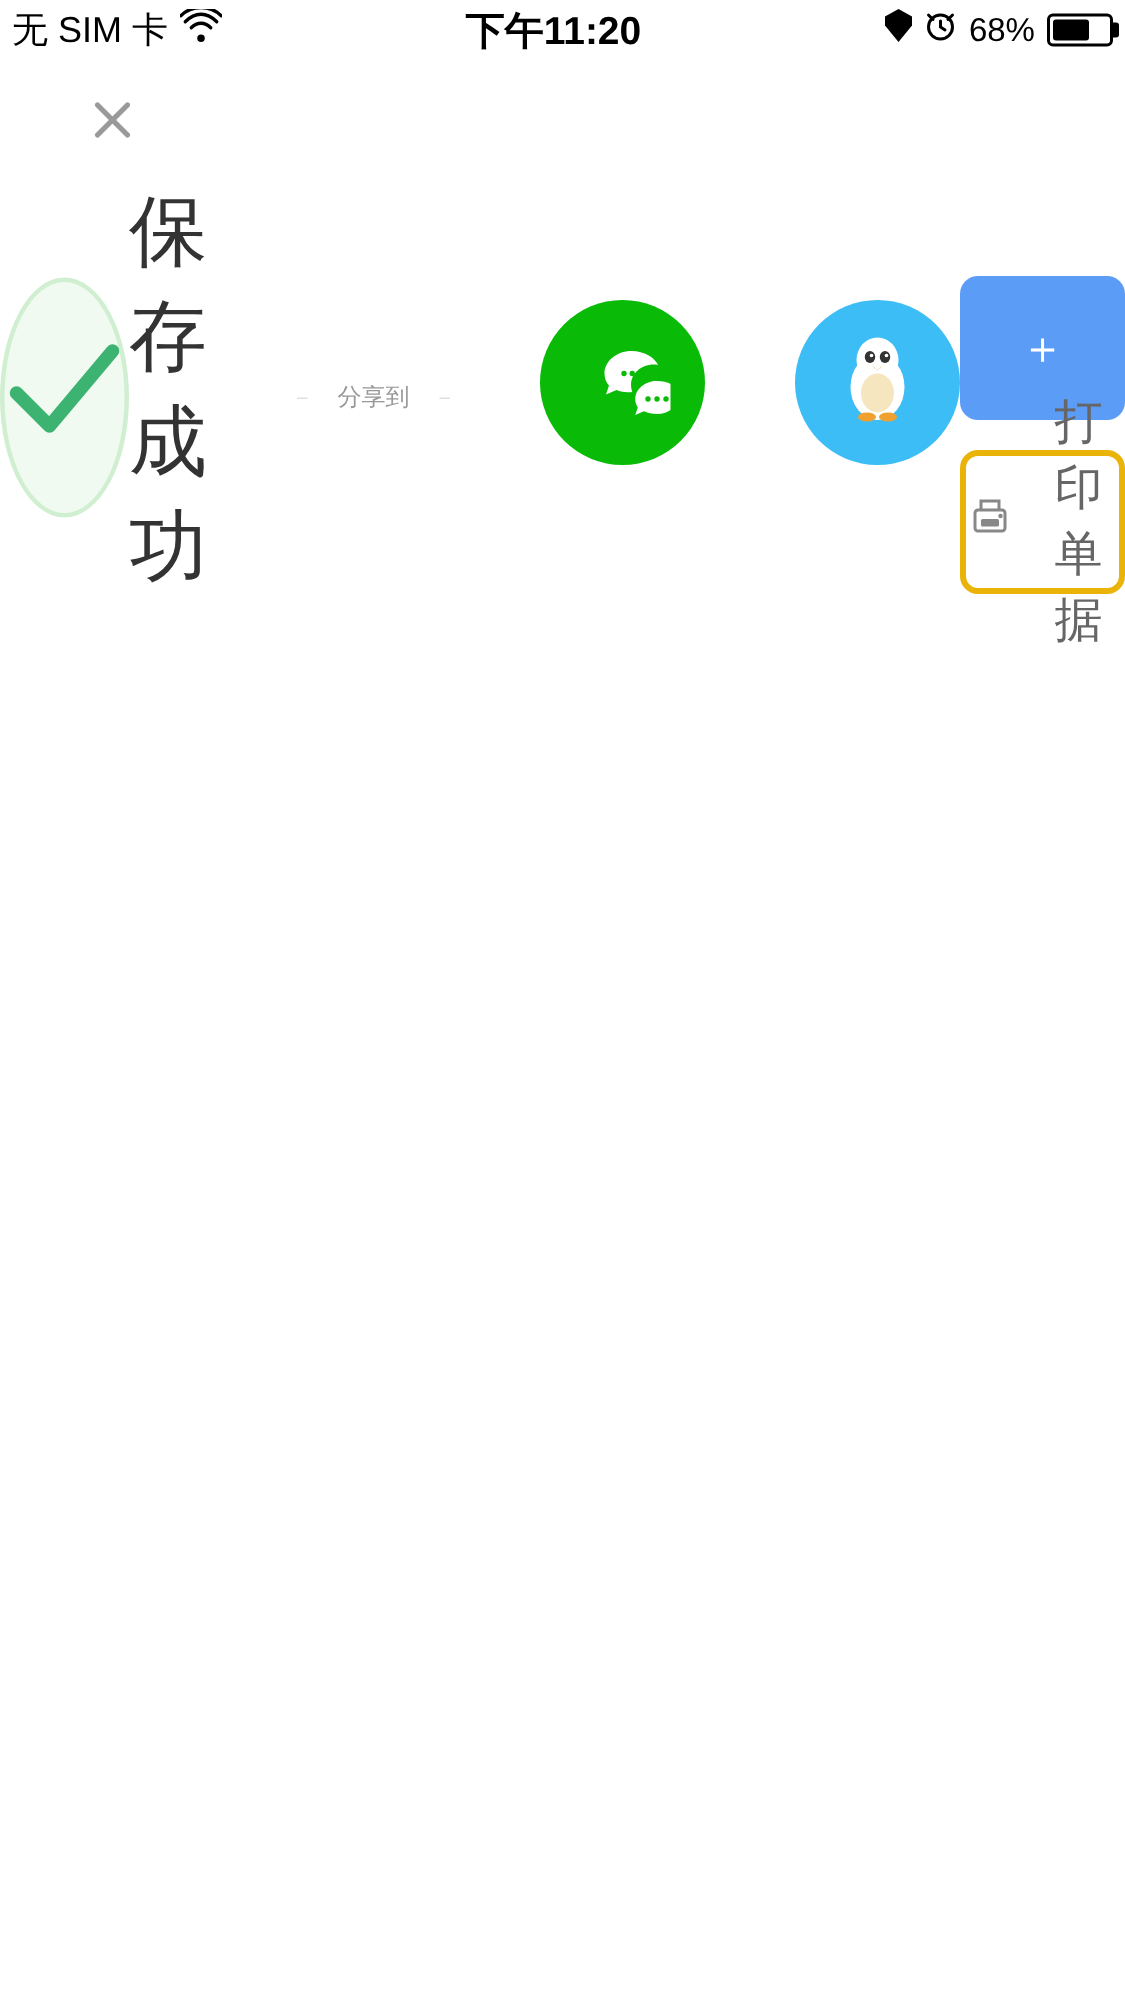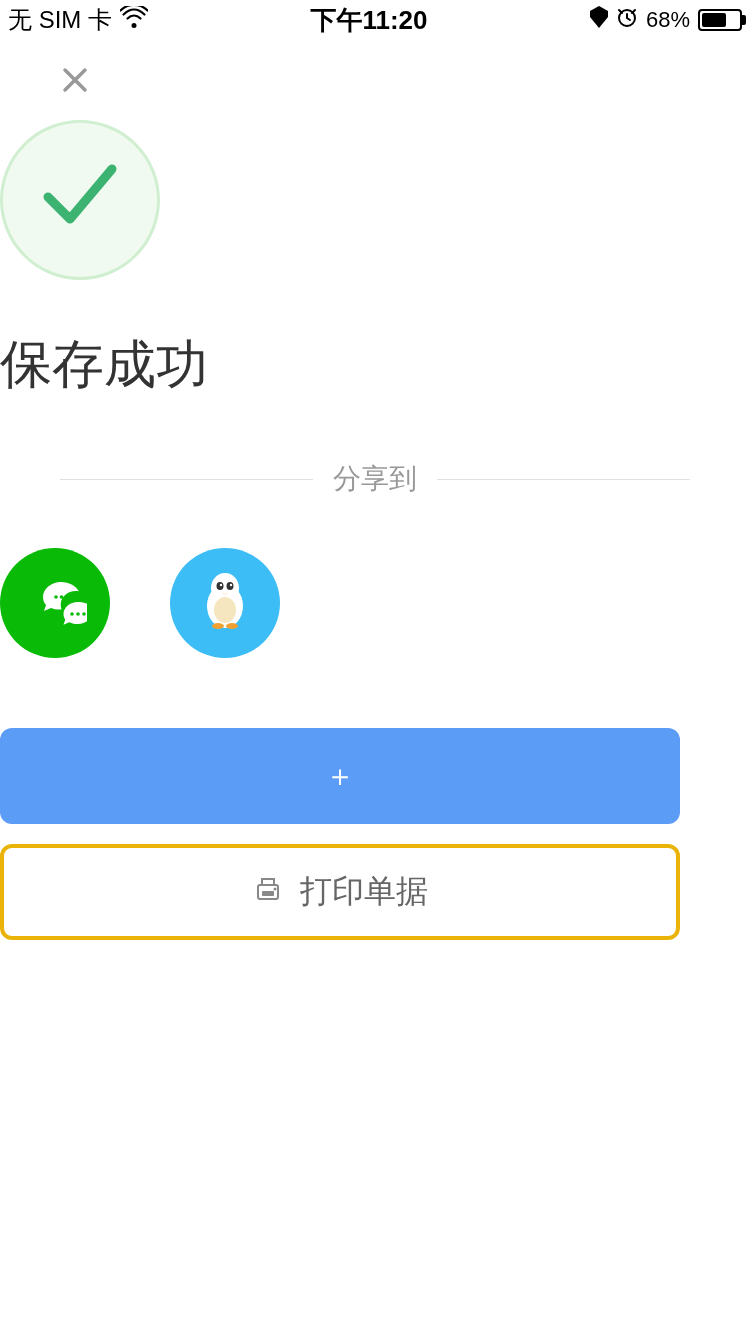--- a/index.html
+++ b/index.html
@@ -95,22 +95,22 @@
     }
 
     .close-btn svg {
       width: 32px;
       height: 32px;
     }
 
     
     .main-content {
       display: flex;
-      flex-direction: column;
-      align-items: flex-start;
+      flex-direction: row;
+      align-items: center;
       padding-top: 80px;
     }
 
     
     .success-circle {
       width: 160px;
       height: 160px;
       border-radius: 50%;
       background: #f0faf0;
       border: 3px solid #d0efd0;
@@ -143,21 +143,21 @@
       margin-bottom: 50px;
     }
 
     .divider-line {
       flex: 1;
       height: 1px;
       background: #e0e0e0;
     }
 
     .divider-label {
-      font-size: 28px;
+      font-size: 16px;
       color: #999;
       padding: 0 20px;
     }
 
     
     .share-icons {
       display: flex;
       gap: 60px;
       margin-bottom: 70px;
     }

